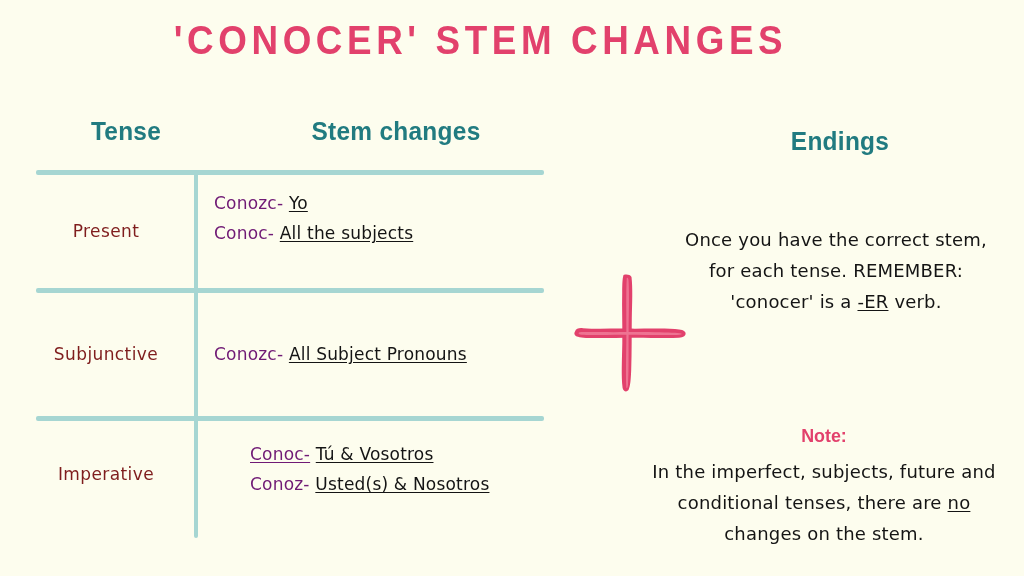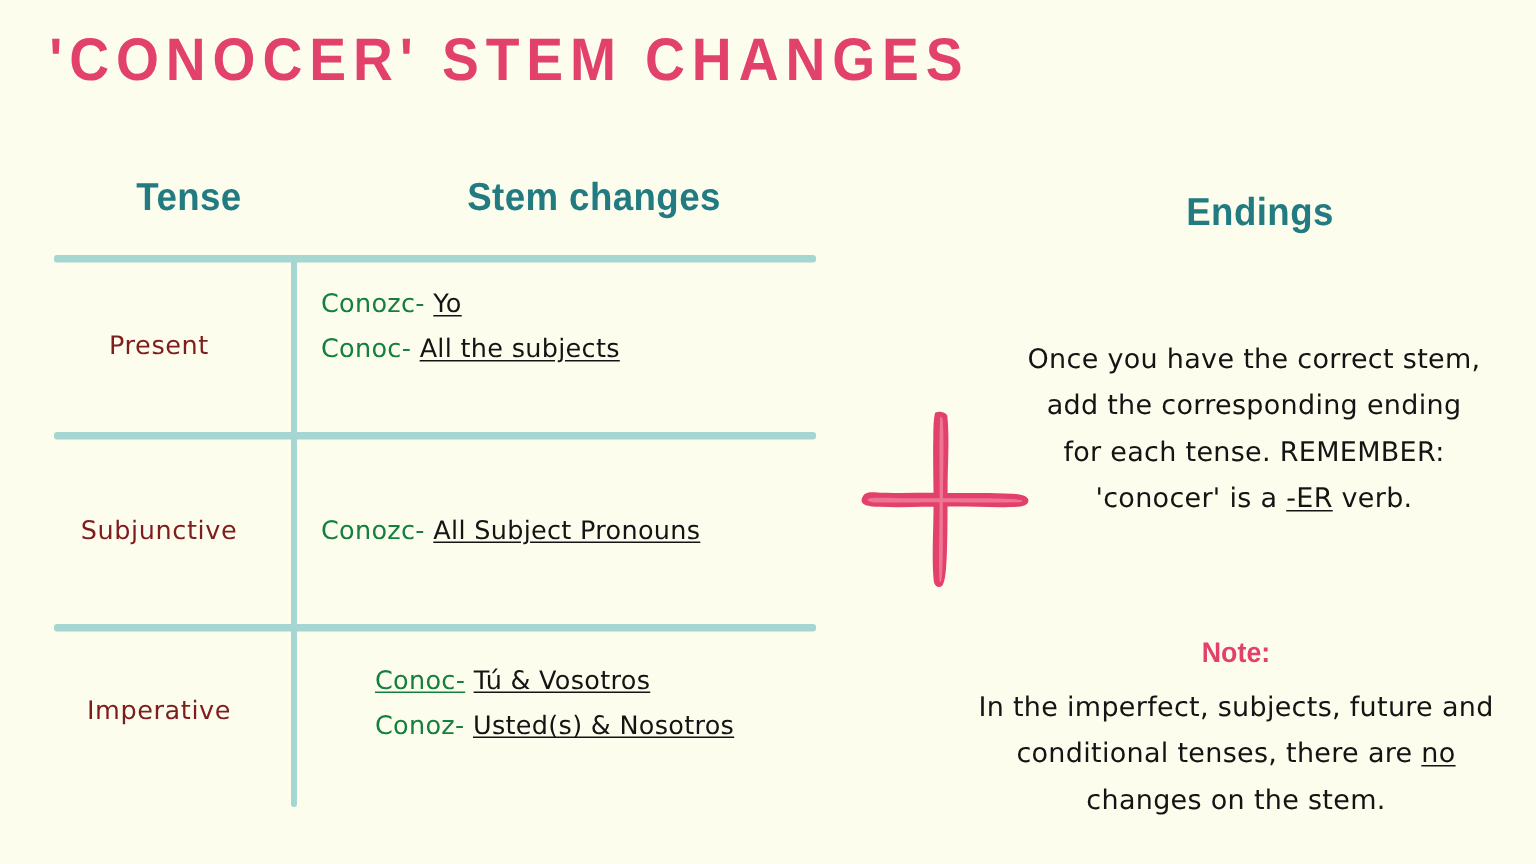--- a/index.html
+++ b/index.html
@@ -20,21 +20,21 @@
     height: 576px;
     background: #fdfdee;
   }
 
   
   .title {
     position: absolute;
     top: 18px;
     left: 0;
     width: 820px;
-    text-align: left;
+    text-align: right;
     color: #e2days;
   }
   .title-text {
     display: block;
     font-family: "Liberation Sans Narrow", "Liberation Sans", sans-serif;
     font-weight: bold;
     font-size: 40px;
     letter-spacing: 5px;
     color: #e2416c;
     transform: scaleX(0.92);
@@ -108,21 +108,21 @@
   #stem-imperative  { top: 444px; margin-left: 36px; }
 
   .stem-line {
     white-space: nowrap;
     margin-bottom: 10px;
     letter-spacing: 0.2px;
   }
   .stem-line:last-child { margin-bottom: 0; }
 
   .stem-prefix {
-    color: #15803d;
+    color: #701a75;
   }
   .stem-prefix.underlined {
     text-decoration: underline;
     text-underline-offset: 2px;
   }
   .stem-subject {
     color: #141414;
     text-decoration: underline;
     text-underline-offset: 2px;
   }
@@ -244,21 +244,20 @@
         <path d="M12 60.4 C13.5 59.6, 22 59.9, 34 60.1 C50 60.4, 70 59.9, 88 60.2
                  C101 60.4, 111 60.7, 114 61.4 C115.6 62, 114.6 62.8, 110 62.9
                  C94 63.3, 74 62.7, 56 62.8 C38 62.9, 22 63.3, 14.6 62.8
                  C11.8 62.6, 11 61.4, 12 60.4 Z"></path>
       </g>
     </svg>
   </div>
 
   <div class="panel-text" id="endings-body">
     <div class="nowrap">Once you have the correct stem,</div>
-    <div class="nowrap">add the corresponding ending</div>
     <div class="nowrap">for each tense. REMEMBER:</div>
     <div class="nowrap"><span>'conocer' is a </span><span class="u">-ER</span><span> verb.</span></div>
   </div>
 
   <div class="note-label">Note:</div>
   <div class="panel-text" id="note-body">
     <div class="nowrap">In the imperfect, subjects, future and</div>
     <div class="nowrap"><span>conditional tenses, there are </span><span class="u">no</span></div>
     <div class="nowrap">changes on the stem.</div>
   </div>

